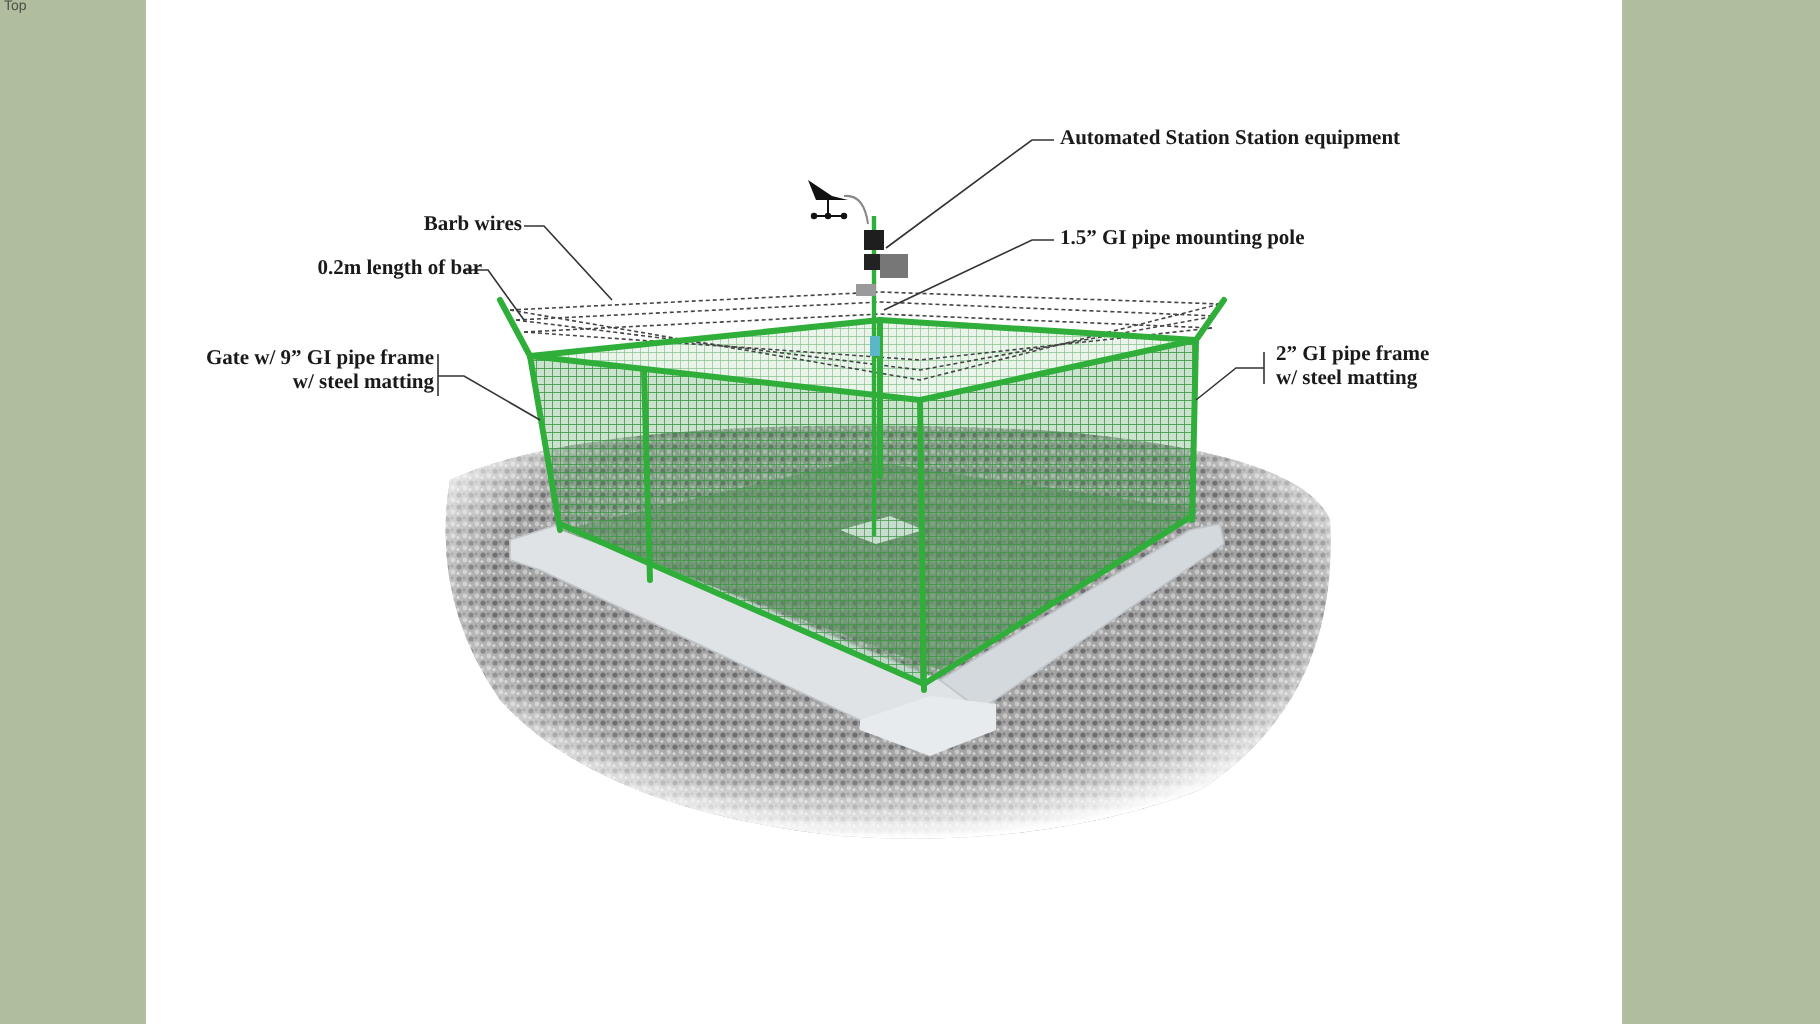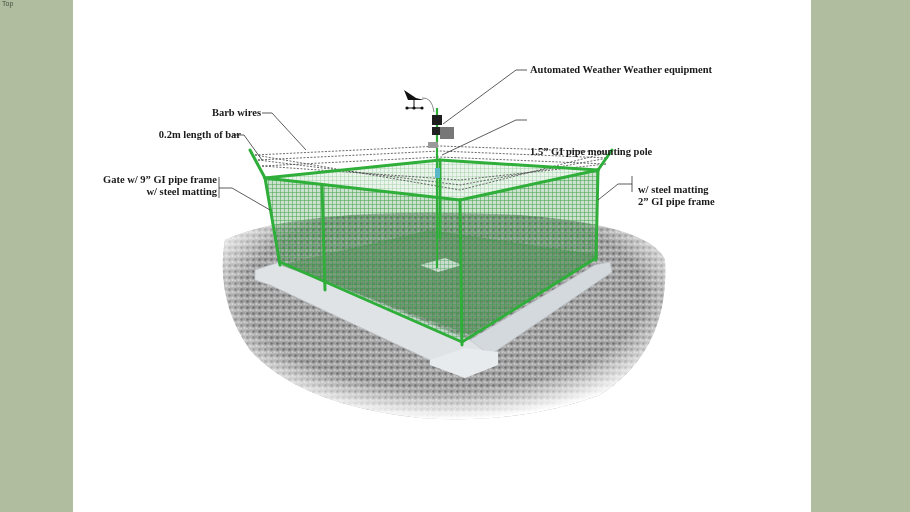--- a/index.html
+++ b/index.html
@@ -117,21 +117,21 @@
       <polyline points="527,120 516,120 442,155"></polyline>
       <polyline points="262,113 272,113 306,150"></polyline>
       <polyline points="232,135 244,135 262,160"></polyline>
       <polyline points="219,177 219,198"></polyline>
       <polyline points="219,188 232,188 270,210"></polyline>
       <polyline points="632,176 632,192"></polyline>
       <polyline points="632,184 618,184 598,200"></polyline>
     </g>
   </svg>
 
-  <div class="label" style="left:457px; top:64px;">Automated Weather Weather equipment</div>
-  <div class="label" style="left:457px; top:114px;margin-top:32px;">1.5” GI pipe mounting pole</div>
+  <div class="label" style="left:457px; top:64px;">Automated Station Station equipment</div>
+  <div class="label" style="left:457px; top:114px;">1.5” GI pipe mounting pole</div>
   <div class="label right" style="right:550px; top:107px;">Barb wires</div>
   <div class="label right" style="right:570px; top:129px;">0.2m length of bar</div>
   <div class="label right" style="right:594px; top:174px;">Gate w/ 9” GI pipe frame</div>
   <div class="label right" style="right:594px; top:186px;">w/ steel matting</div>
-  <div class="label" style="left:565px; top:172px;margin-top:24px;">2” GI pipe frame</div>
+  <div class="label" style="left:565px; top:172px;">2” GI pipe frame</div>
   <div class="label" style="left:565px; top:184px;">w/ steel matting</div>
 </div>
 
 </body></html>

